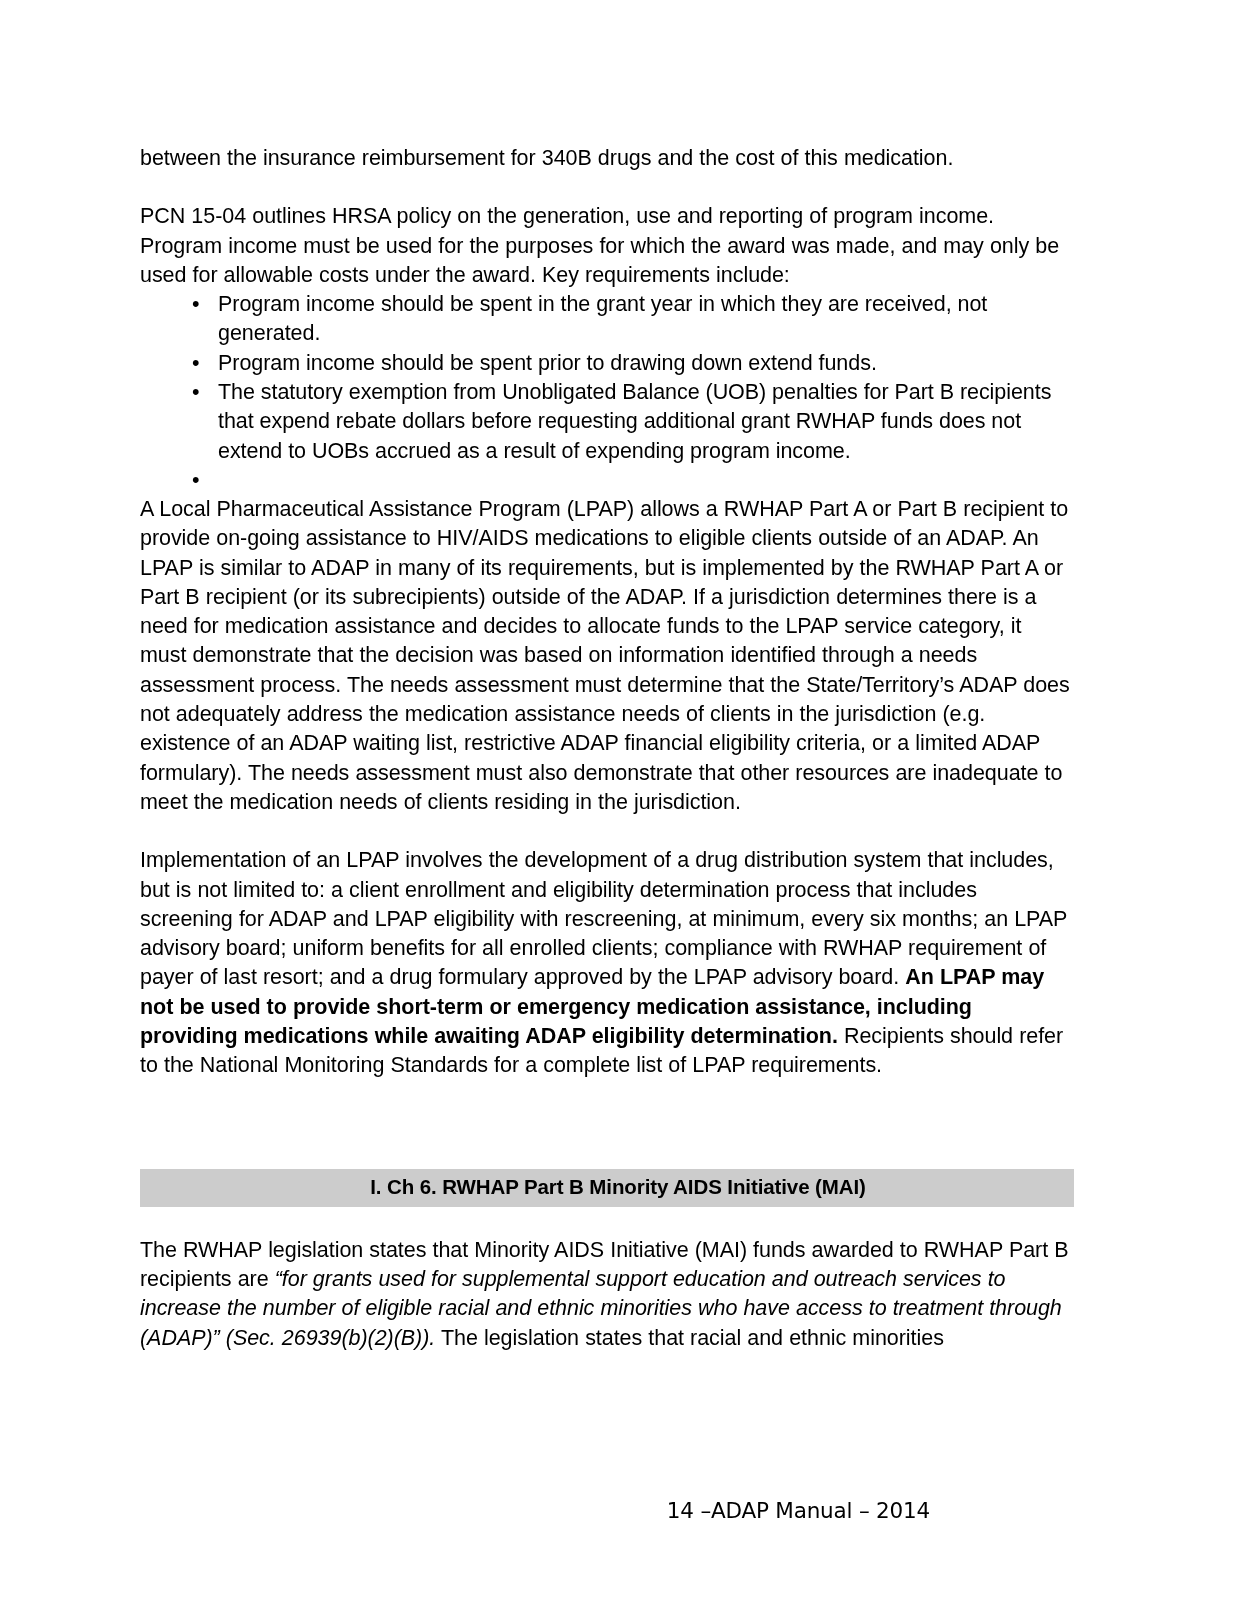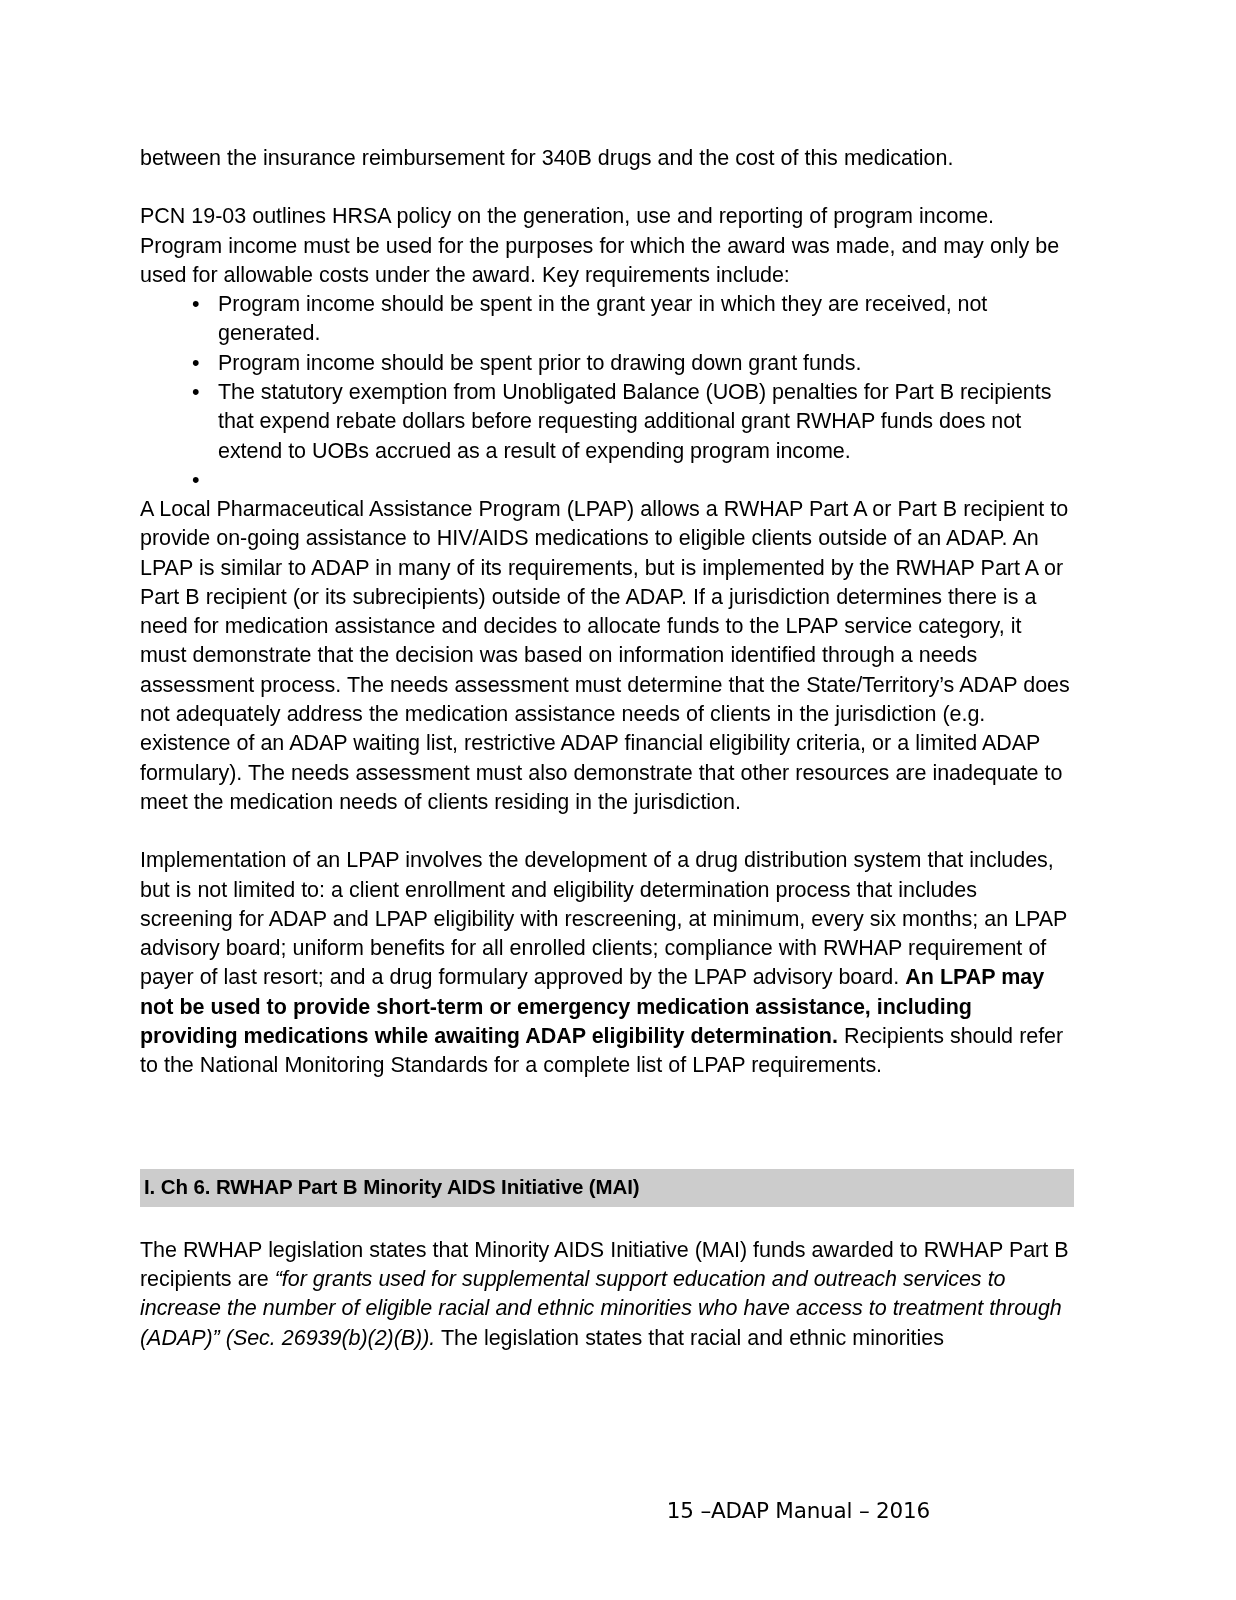--- a/index.html
+++ b/index.html
@@ -81,20 +81,21 @@
     width: 952px;
     margin: 0;
     padding: 5px 0 7px 4px;
     box-sizing: border-box;
   }
   .band .band-text {
     font-size: 20.5px;
     line-height: 26px;
     font-weight: bold;
     letter-spacing: -0.1px;
+    text-align: center;
   }
 
   .italic { font-style: italic; }
   .bold   { font-weight: bold; }
 
   .footer {
     position: absolute;
     right: 144px;
     top: 1470px;
     font-size: 21.5px;
@@ -108,30 +109,30 @@
 <body>
 
 <div class="page">
 
   <div class="content">
 
     <p class="para">between the insurance reimbursement for 340B drugs and the  cost of this medication.</p>
 
     <div class="gap"></div>
 
-    <p class="para">PCN 19-03 outlines HRSA policy on the generation, use and reporting of program income. Program income must be used for the purposes for which the award was made, and may only be used for allowable costs under the award.  Key requirements include:</p>
+    <p class="para">PCN 15-04 outlines HRSA policy on the generation, use and reporting of program income. Program income must be used for the purposes for which the award was made, and may only be used for allowable costs under the award.  Key requirements include:</p>
 
     <ul class="bullets">
       <li>
         <span class="dot">•</span>
         <span>Program income should be spent in the grant year in which they are received, not generated.</span>
       </li>
       <li>
         <span class="dot">•</span>
-        <span>Program income should be spent prior to drawing down grant funds.</span>
+        <span>Program income should be spent prior to drawing down extend funds.</span>
       </li>
       <li>
         <span class="dot">•</span>
         <span>The statutory exemption from Unobligated Balance (UOB) penalties for Part B recipients that expend rebate dollars before requesting additional grant RWHAP funds does not extend to UOBs accrued as a result of expending program income.</span>
       </li>
       <li>
         <span class="dot">•</span>
       </li>
     </ul>
 
@@ -149,15 +150,15 @@
     <div class="band">
       <div class="band-text">I. Ch 6. RWHAP Part B Minority AIDS Initiative (MAI)</div>
     </div>
 
     <div class="gap"></div>
 
     <p class="para"><span>The RWHAP legislation states that Minority AIDS Initiative (MAI) funds awarded to RWHAP Part B recipients are </span><span class="italic">“for grants used for supplemental support education and outreach services to increase the number of eligible racial and ethnic minorities who have access to treatment through (ADAP)” (Sec. 26939(b)(2)(B)).</span><span>  The legislation states that racial and ethnic minorities</span></p>
 
   </div>
 
-  <div class="footer">15 –ADAP Manual – 2016</div>
+  <div class="footer">14 –ADAP Manual – 2014</div>
 
 </div>
 
 </body></html>

